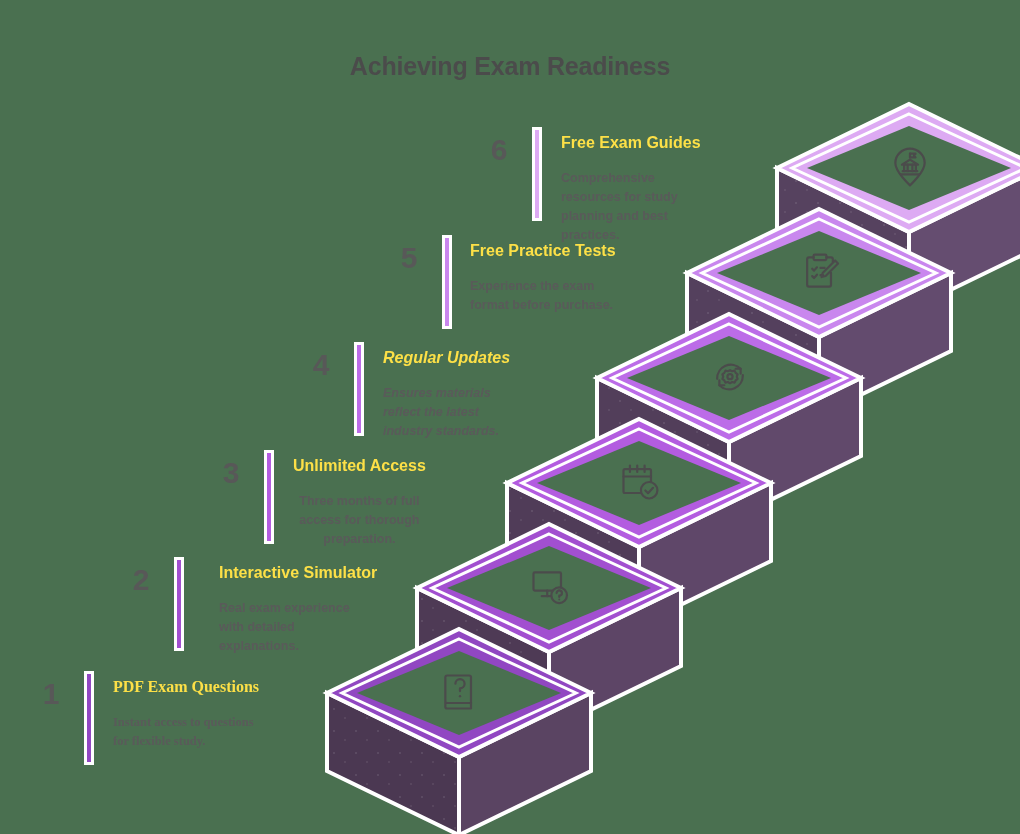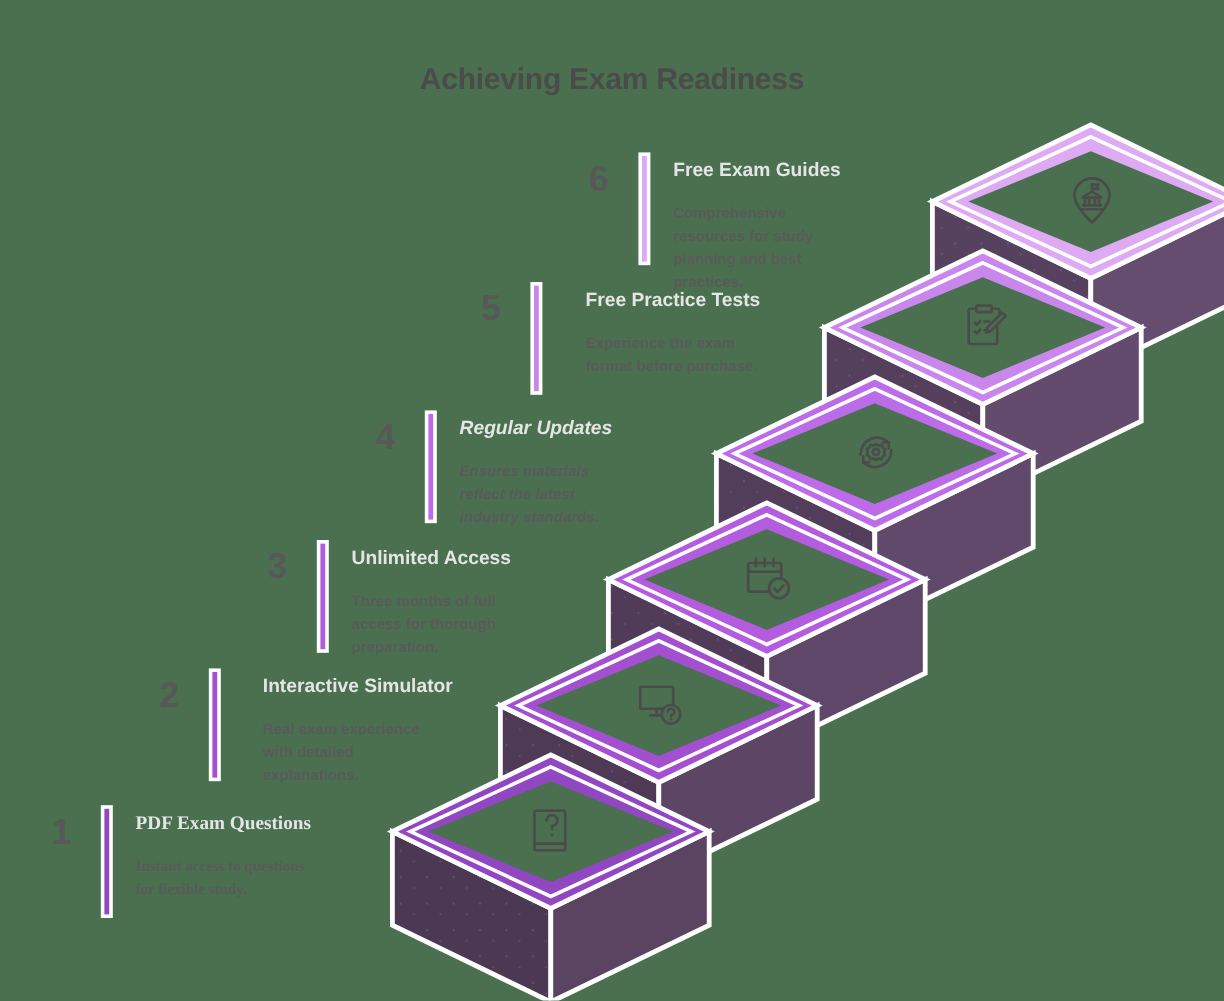--- a/index.html
+++ b/index.html
@@ -43,21 +43,21 @@
     width:10px;height:94px;
     background:#ffffff;
     box-sizing:border-box;
     padding:3px 3px;
   }
   .bar i{display:block;width:100%;height:100%;}
   .step-body{position:absolute;top:0;}
   .step-head{
     font-size:16px;
     font-weight:bold;
-    color:#e5e5e5;
+    color:#fde047;
     line-height:20px;
     margin:0 0 16px 0;
     white-space:nowrap;
   }
   .step-desc{
     font-size:12.5px;
     font-weight:bold;
     color:#5a5a5a;
     line-height:19px;
     max-width:260px;
@@ -220,21 +220,21 @@
       <div class="step-head">Free Exam Guides</div>
       <div class="step-desc">Comprehensive resources for study planning and best practices.</div>
     </div>
   </div>
 
   <div class="step-text" style="left:386px;top:241px;">
     <div class="step-num">5</div>
     <div class="bar" style="left:56px;">
       <i style="background:#c987ee;"></i>
     </div>
-    <div class="step-body" style="left:102px;">
+    <div class="step-body" style="left:84px;">
       <div class="step-head">Free Practice Tests</div>
       <div class="step-desc">Experience the exam format before purchase.</div>
     </div>
   </div>
 
   <div class="step-text" style="left:298px;top:348px;">
     <div class="step-num">4</div>
     <div class="bar" style="left:56px;">
       <i style="background:#bc6ce8;"></i>
     </div>
@@ -242,21 +242,21 @@
       <div class="step-head">Regular Updates</div>
       <div class="step-desc">Ensures materials reflect the latest industry standards.</div>
     </div>
   </div>
 
   <div class="step-text" style="left:208px;top:456px;">
     <div class="step-num">3</div>
     <div class="bar" style="left:56px;">
       <i style="background:#b35ce0;"></i>
     </div>
-    <div class="step-body" style="left:85px;">
+    <div class="step-body" style="left:85px;text-align:center;">
       <div class="step-head">Unlimited Access</div>
       <div class="step-desc">Three months of full access for thorough preparation.</div>
     </div>
   </div>
 
   <div class="step-text" style="left:118px;top:563px;">
     <div class="step-num">2</div>
     <div class="bar" style="left:56px;">
       <i style="background:#a24fd0;"></i>
     </div>

